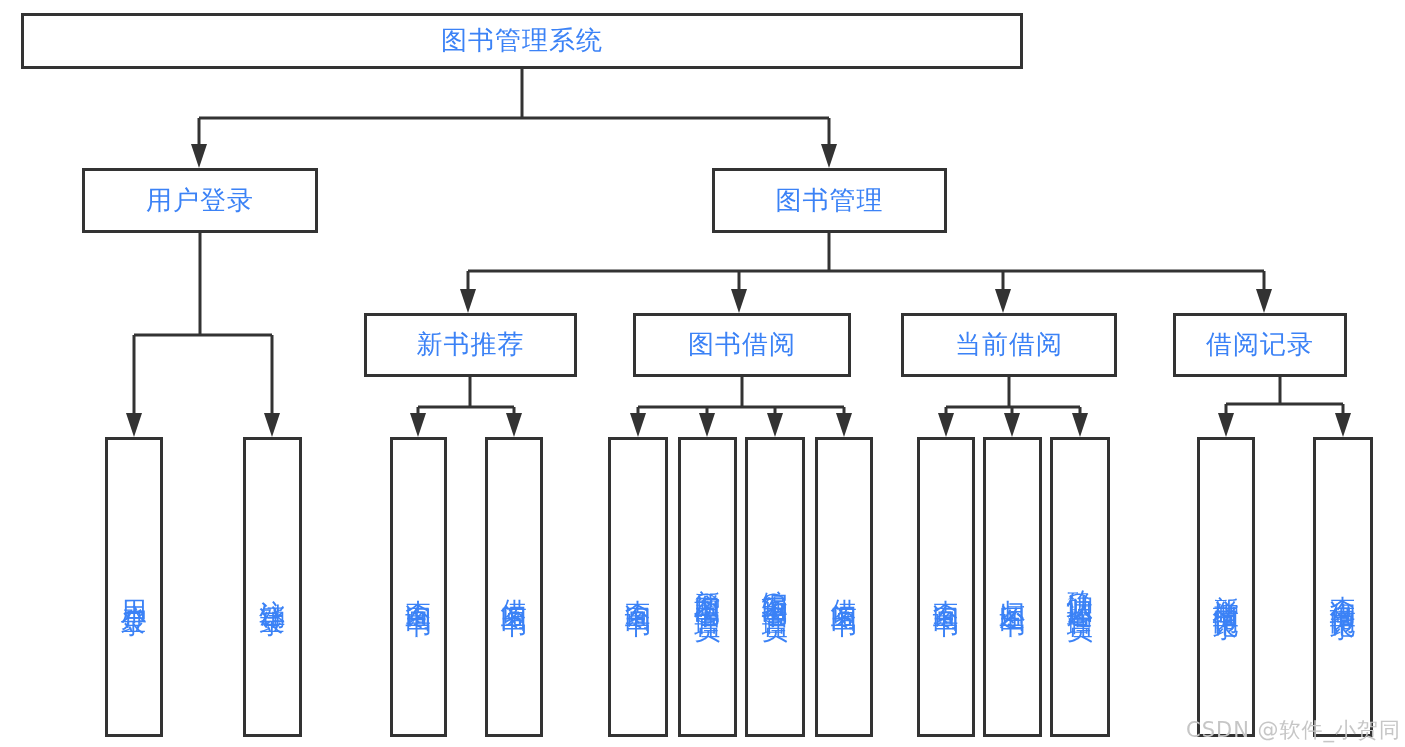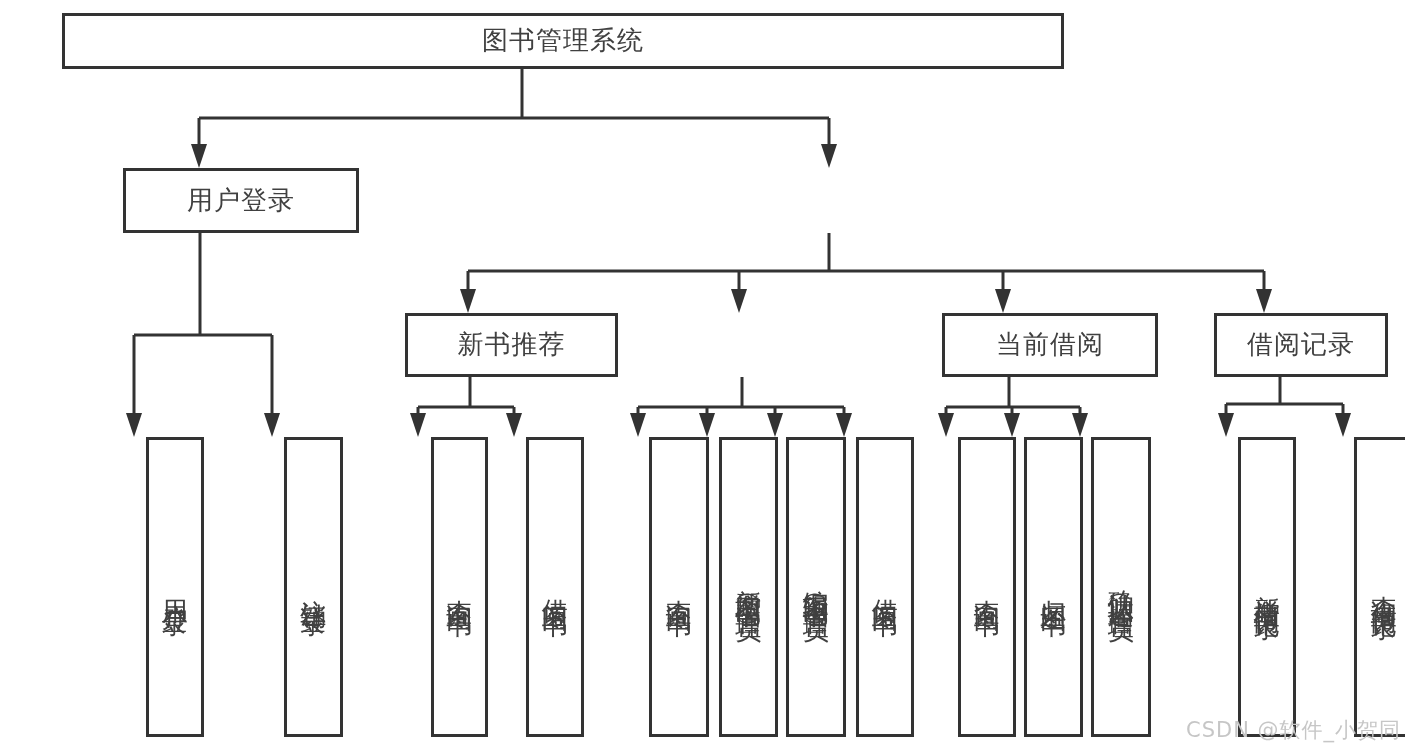--- a/index.html
+++ b/index.html
@@ -4,21 +4,21 @@
 <style>
   html,body{margin:0;padding:0;background:#fff;}
   #canvas{
     position:relative;width:1405px;height:747px;background:#ffffff;
     font-family:"DejaVu Sans","Liberation Sans",sans-serif;overflow:hidden;
   }
   #connectors{position:absolute;left:0;top:0;width:1405px;height:747px;}
   .box{
     position:absolute;box-sizing:border-box;border:3px solid #333333;background:#ffffff;
     display:flex;align-items:center;justify-content:center;
-    color:#404040;font-size:26px;line-height:1.2;white-space:nowrap;margin-left:41px;
+    color:#3b82f6;font-size:26px;line-height:1.2;white-space:nowrap;
   }
   .hbox .lbl{letter-spacing:1px;}
   .vbox .lbl{
     writing-mode:vertical-rl;text-orientation:mixed;
     letter-spacing:4px;white-space:normal;line-height:1.1;
   }
   #watermark{
     position:absolute;left:1186px;top:716px;
     color:#c6c6c6;font-size:21px;letter-spacing:1px;z-index:5;
   }
@@ -101,23 +101,29 @@
     </g>
   </svg>
 
   <div class="box hbox" style="left:21px;top:13px;width:1002px;height:56px;">
     <span class="lbl">图书管理系统</span>
   </div>
 
   <div class="box hbox" style="left:82px;top:168px;width:236px;height:65px;">
     <span class="lbl">用户登录</span>
   </div>
+  <div class="box hbox" style="left:712px;top:168px;width:235px;height:65px;">
+    <span class="lbl">图书管理</span>
+  </div>
 
   <div class="box hbox" style="left:364px;top:313px;width:213px;height:64px;justify-content:center;">
     <span class="lbl">新书推荐</span>
+  </div>
+  <div class="box hbox" style="left:633px;top:313px;width:218px;height:64px;">
+    <span class="lbl">图书借阅</span>
   </div>
   <div class="box hbox" style="left:901px;top:313px;width:216px;height:64px;">
     <span class="lbl">当前借阅</span>
   </div>
   <div class="box hbox" style="left:1173px;top:313px;width:174px;height:64px;">
     <span class="lbl">借阅记录</span>
   </div>
 
   <div class="box vbox" style="left:105px;top:437px;width:58px;height:300px;">
     <span class="lbl">用户登录</span>

